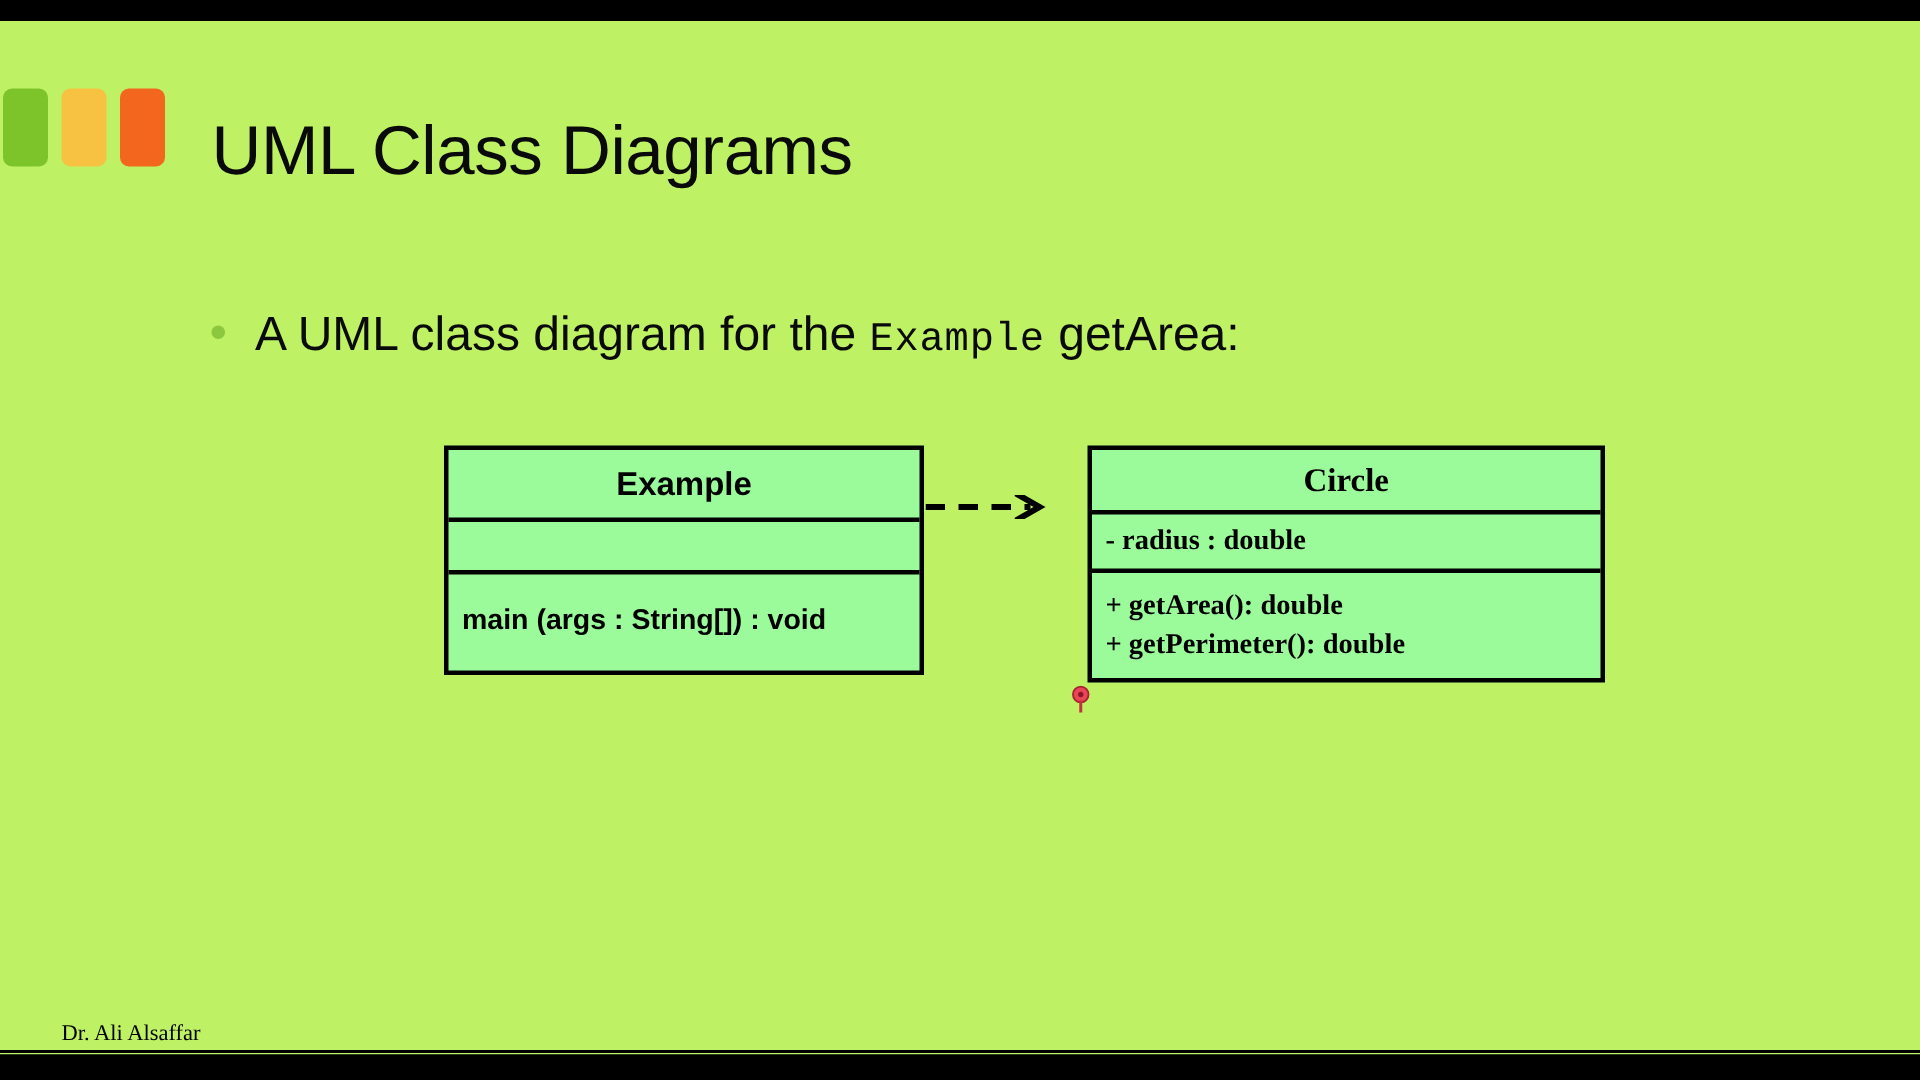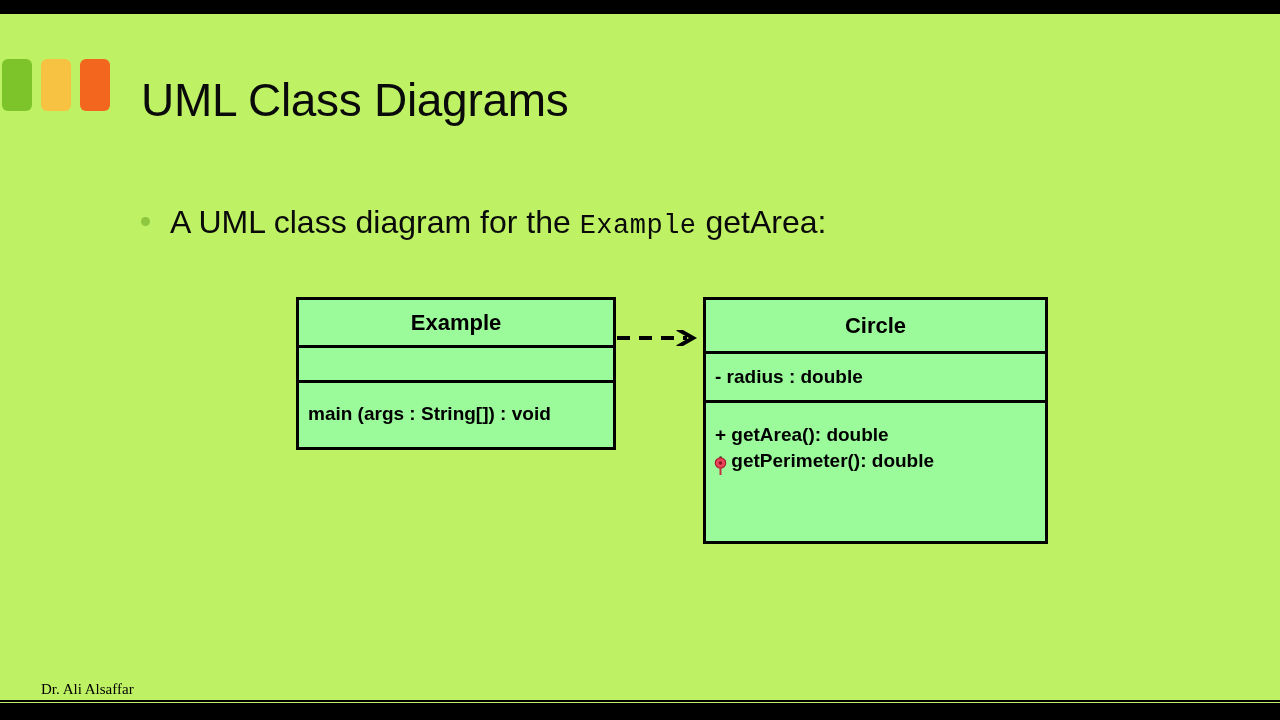--- a/index.html
+++ b/index.html
@@ -107,22 +107,22 @@
     border: 3px solid #000000;
     display: flex;
     flex-direction: column;
   }
 
   .uml-class.example-class {
     left: 296px; top: 283px;
     width: 320px; height: 153px;
   }
   .uml-class.circle-class {
-    left: 703px; top: 283px;
-    width: 345px; height: 247px;
+    left: 725px; top: 283px;
+    width: 345px; height: 158px; font-family: Liberation Serif, serif;
   }
 
   .uml-compartment {
     position: relative;
     display: flex;
     align-items: center;
     overflow: hidden;
   }
   .uml-compartment + .uml-compartment {
     border-top: 3px solid #000000;

